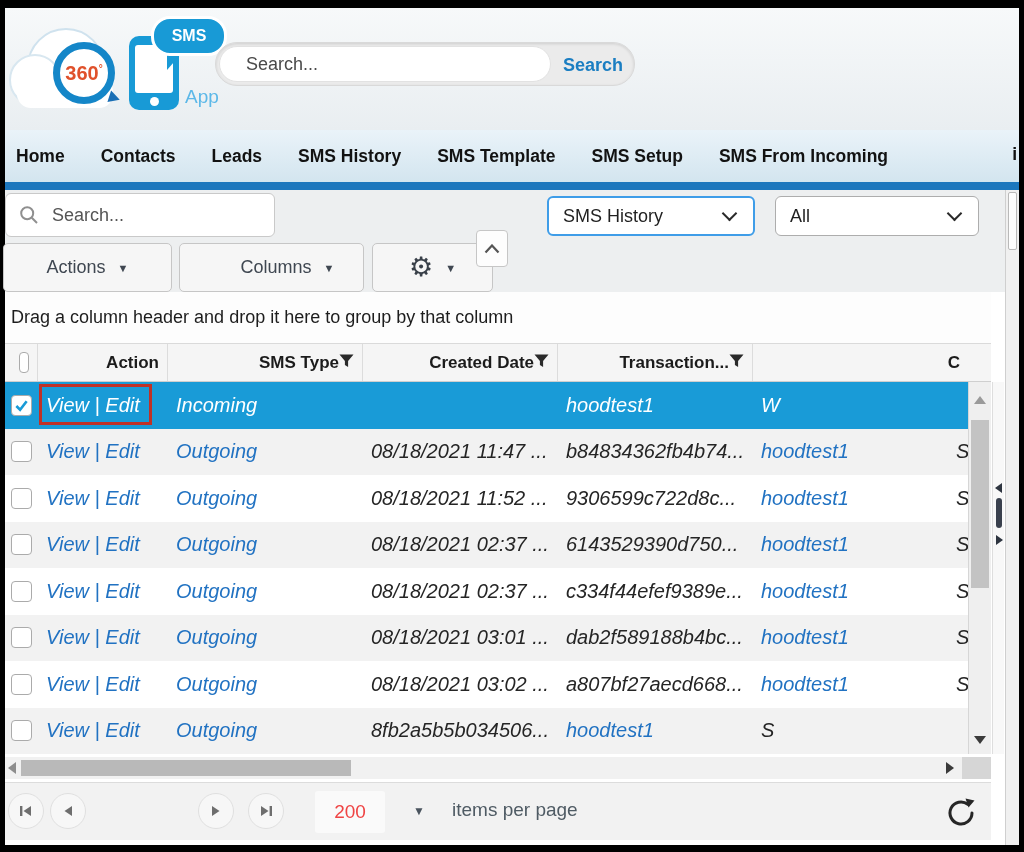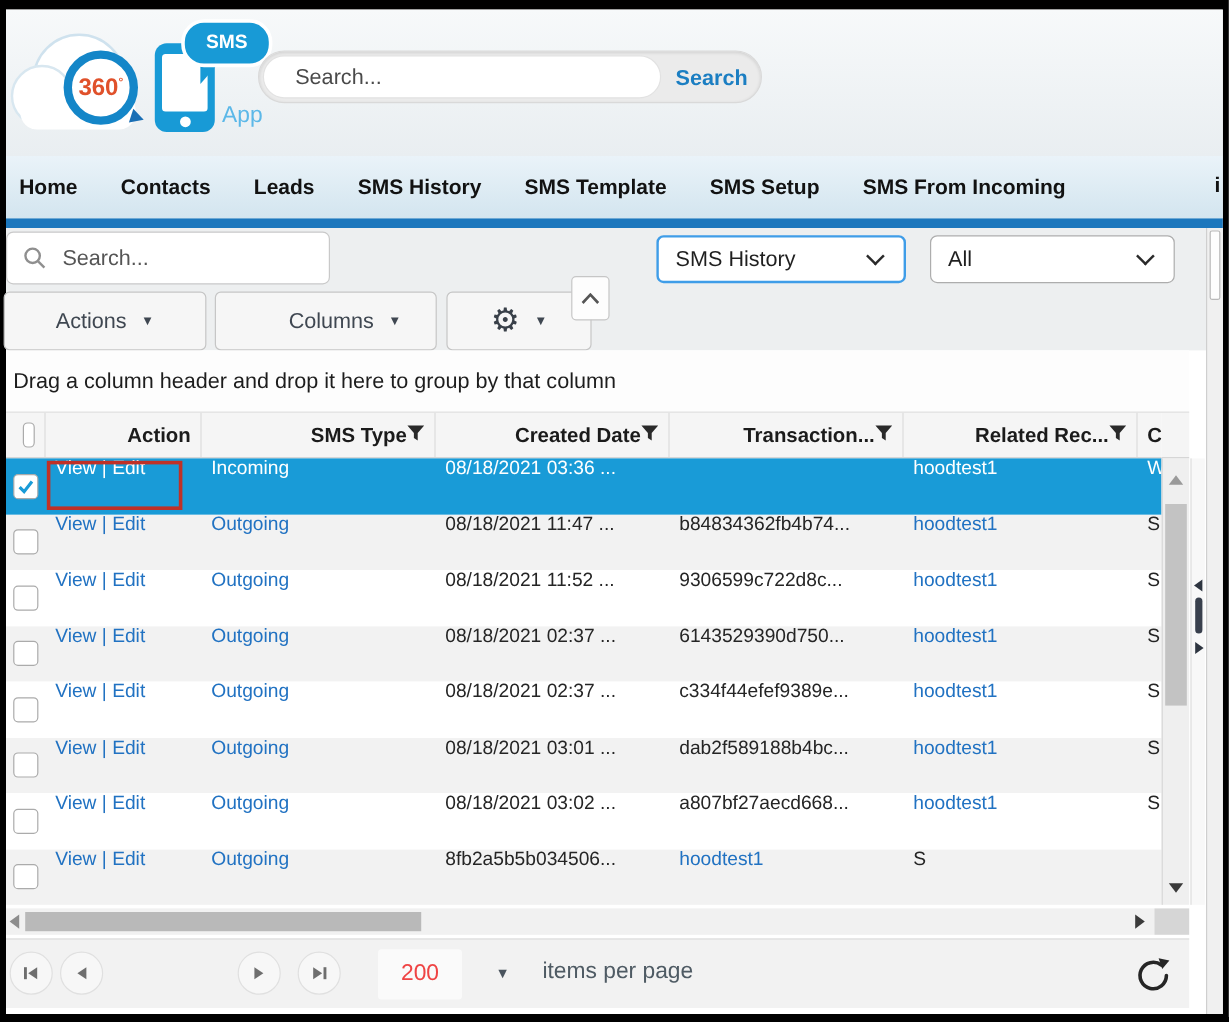--- a/index.html
+++ b/index.html
@@ -90,22 +90,22 @@
   .c-type { width:195px; min-width:195px; }
   .c-date { width:195px; min-width:195px; }
   .c-trans { width:195px; min-width:195px; }
   .c-rel { width:195px; min-width:195px; }
   .c-last { flex:1; border-right:none !important; }
   .checkbox { width:21px; height:21px; background:#fff; border:1.5px solid #ababab; border-radius:4px;
               margin-left:6px; display:flex; align-items:center; justify-content:center; cursor:pointer; }
   #grid-body { position:absolute; left:0; top:374px; width:963px; height:372px; }
   .row { display:flex; height:46.5px; background:#fff; cursor:pointer; }
   .row:nth-child(even) { background:#f2f2f2; }
-  .row .cell { display:flex; font-size:16px; color:#252525; padding:0 8px;
-               white-space:nowrap; overflow:hidden; position:relative; }
+  .row .cell { display:flex; align-items:center; font-size:20px; color:#252525; padding:0 8px;
+               white-space:nowrap; overflow:hidden; position:relative;font-style:italic; }
   .row .c-check { padding:0; }
   .link { color:#2172c2; }
   .row.selected { background:#199bd7 !important; }
   .row.selected .cell, .row.selected .link { color:#fff; }
   .hl-box { position:absolute; left:1px; top:2px; width:113px; height:41px; border:3px solid #bf3127; }
 
   
   .vscroll-inner { position:absolute; left:963px; top:374px; width:23px; height:372px; background:#efefef;
                    border-left:1px solid #d6d6d6; }
   .vsi-up { position:absolute; left:5px; top:14px; width:0; height:0; border-left:6px solid transparent;
@@ -240,26 +240,20 @@
         <span><svg width="15" height="14" viewBox="0 0 15 14">
             <path d="M0.5 0.5 h14 l-5.4 6.4 v6.2 l-3.2 -2 v-4.2 Z" fill="#2a2a2a"></path>
           </svg></span>
       </div>
       <div class="hcell c-trans">
         <span class="lbl">Transaction...</span>
         <span><svg width="15" height="14" viewBox="0 0 15 14">
             <path d="M0.5 0.5 h14 l-5.4 6.4 v6.2 l-3.2 -2 v-4.2 Z" fill="#2a2a2a"></path>
           </svg></span>
       </div>
-      <div class="hcell c-rel">
-        <span class="lbl">Related Rec...</span>
-        <span><svg width="15" height="14" viewBox="0 0 15 14">
-            <path d="M0.5 0.5 h14 l-5.4 6.4 v6.2 l-3.2 -2 v-4.2 Z" fill="#2a2a2a"></path>
-          </svg></span>
-      </div>
       <div class="hcell c-last">
         <span class="lbl">C</span>
       </div>
     </div>
   <div class="hfiller"></div>
   <div id="grid-body">
       <div class="row selected">
         <div class="cell c-check">
           <span class="checkbox">
             <svg width="15" height="15" viewBox="0 0 16 16">
@@ -267,21 +261,20 @@
             </svg>
           </span>
         </div>
         <div class="cell c-action">
           <span class="link">View | Edit</span>
           <div class="hl-box"></div>
         </div>
         <div class="cell c-type">
           <span class="link">Incoming</span>
         </div>
-        <div class="cell c-date">08/18/2021 03:36 ...</div>
         <div class="cell c-trans"></div>
         <div class="cell c-rel">
           <span class="link">hoodtest1</span>
         </div>
         <div class="cell c-last">W</div>
       </div>
       <div class="row">
         <div class="cell c-check">
           <span class="checkbox"></span>
         </div>

